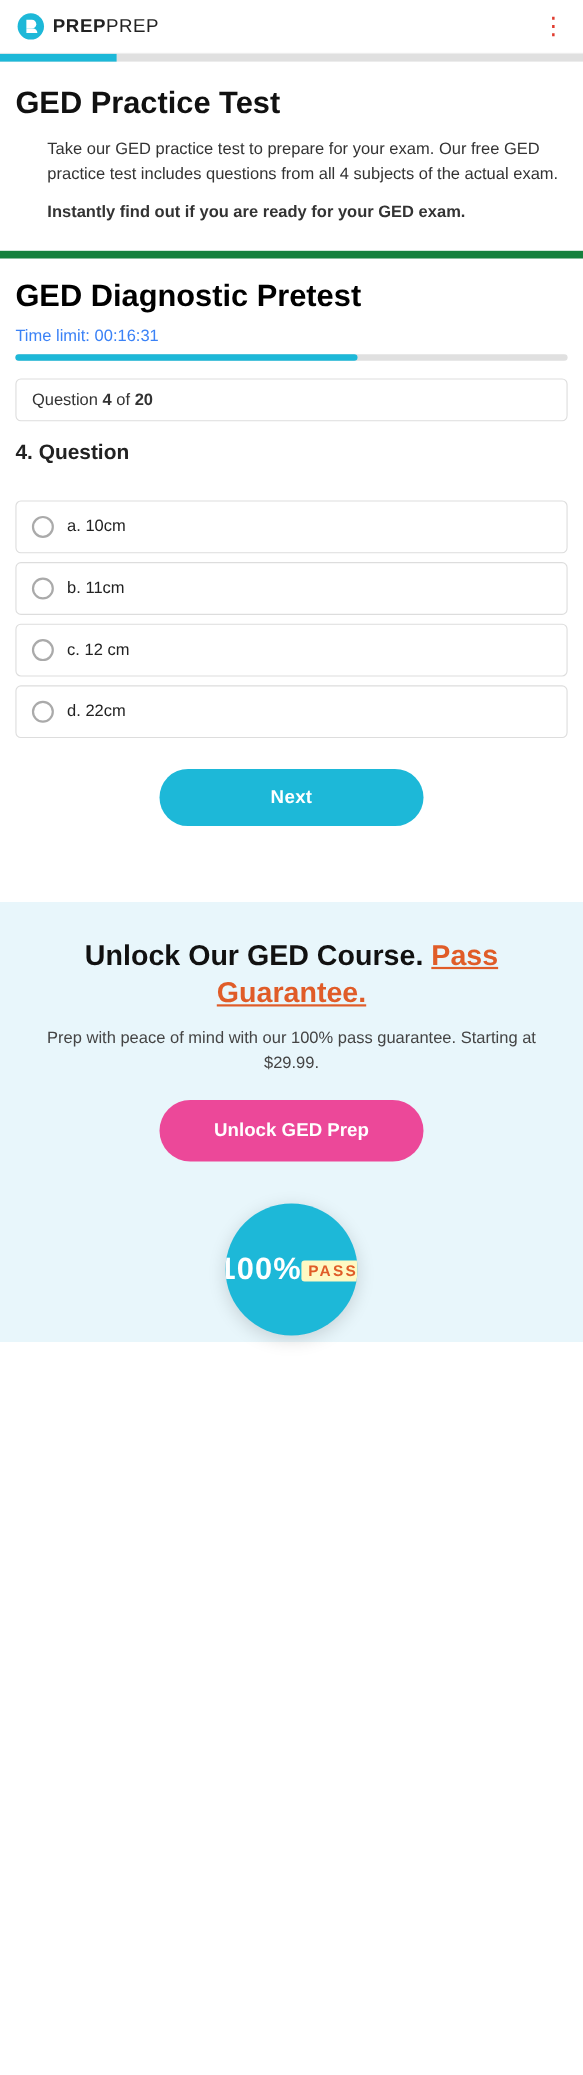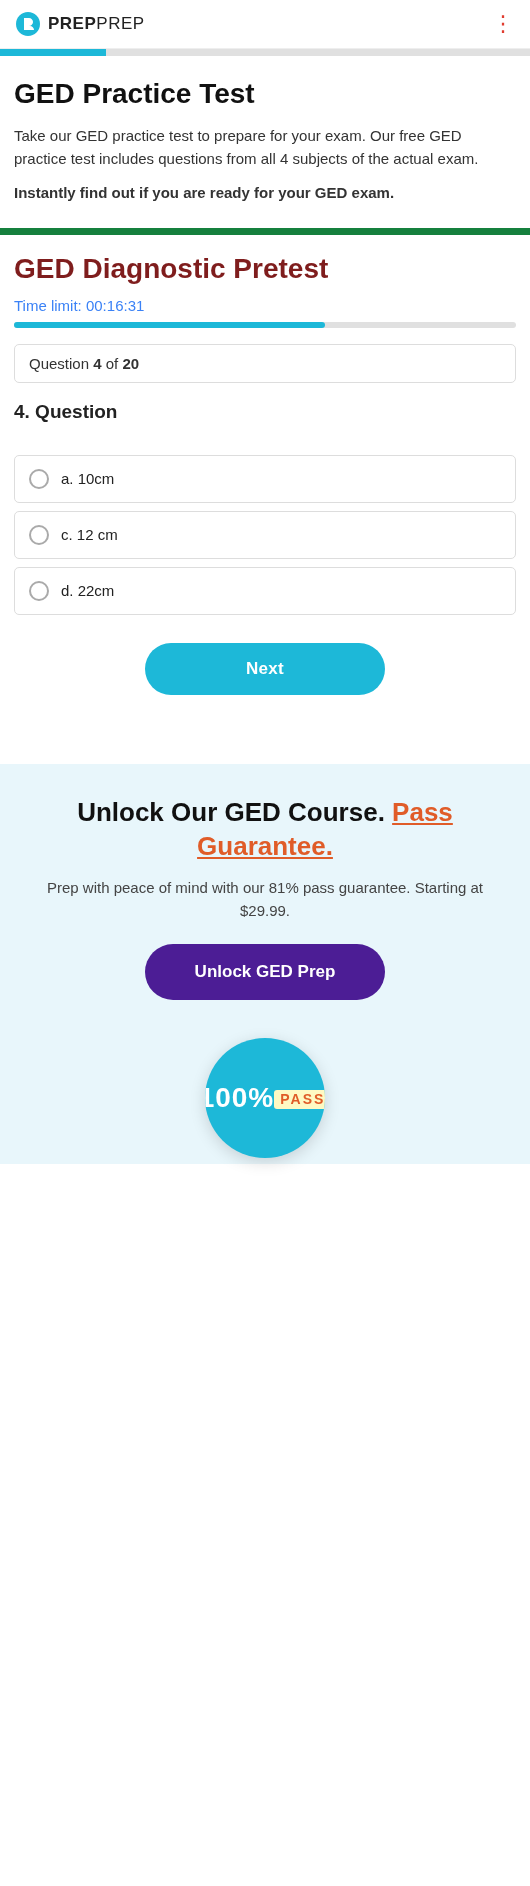--- a/index.html
+++ b/index.html
@@ -64,33 +64,34 @@
       font-size: 28px;
       font-weight: 800;
       margin-bottom: 14px;
       color: #111;
     }
     .hero p {
       font-size: 15px;
       color: #333;
       line-height: 1.55;
       margin-bottom: 10px;
+      margin-left: 29px;
     }
     .hero p strong {
       font-weight: 700;
     }
 
     
     .quiz-section {
       padding: 18px 14px 0 14px;
     }
     .quiz-title {
       font-size: 28px;
       font-weight: 800;
-      color: #7f1d1d;
+      color: #000000;
       margin-bottom: 12px;
     }
     .time-limit {
       font-size: 15px;
       color: #3b82f6;
       margin-bottom: 8px;
     }
     .timer-bar-outer {
       height: 6px;
       background: #e0e0e0;
@@ -195,21 +196,21 @@
       text-decoration: underline;
       cursor: pointer;
     }
     .unlock-subtext {
       font-size: 15px;
       color: #444;
       margin-bottom: 22px;
       line-height: 1.5;
     }
     .unlock-btn {
-      background: #4c1d95;
+      background: #ec4899;
       color: #fff;
       border: none;
       border-radius: 30px;
       font-size: 17px;
       font-weight: 700;
       padding: 18px 0;
       width: 240px;
       cursor: pointer;
       margin-bottom: 28px;
     }
@@ -295,39 +296,43 @@
 
   <h3 class="question-heading">4. Question</h3>
 
   <ul class="options-list">
     <li class="option-item">
       <div class="option-radio"></div>
       <span class="option-label">a. 10cm</span>
     </li>
     <li class="option-item">
       <div class="option-radio"></div>
+      <span class="option-label">b. 11cm</span>
+    </li>
+    <li class="option-item">
+      <div class="option-radio"></div>
       <span class="option-label">c. 12 cm</span>
     </li>
     <li class="option-item">
       <div class="option-radio"></div>
       <span class="option-label">d. 22cm</span>
     </li>
   </ul>
 
   <div class="next-btn-wrap">
     <button class="next-btn">Next</button>
   </div>
 </section>
 
 <section class="unlock-section">
   <h2 class="unlock-heading">
     <span>Unlock Our GED Course.</span>
     <span class="orange-link">Pass Guarantee.</span>
   </h2>
-  <p class="unlock-subtext">Prep with peace of mind with our 81% pass guarantee. Starting at $29.99.</p>
+  <p class="unlock-subtext">Prep with peace of mind with our 100% pass guarantee. Starting at $29.99.</p>
   <button class="unlock-btn">Unlock GED Prep</button>
 
   <div class="badge-wrap">
     <div class="badge">
       <span class="badge-pct">100%</span>
       <span class="badge-label">PASS</span>
     </div>
   </div>
 </section>
 

